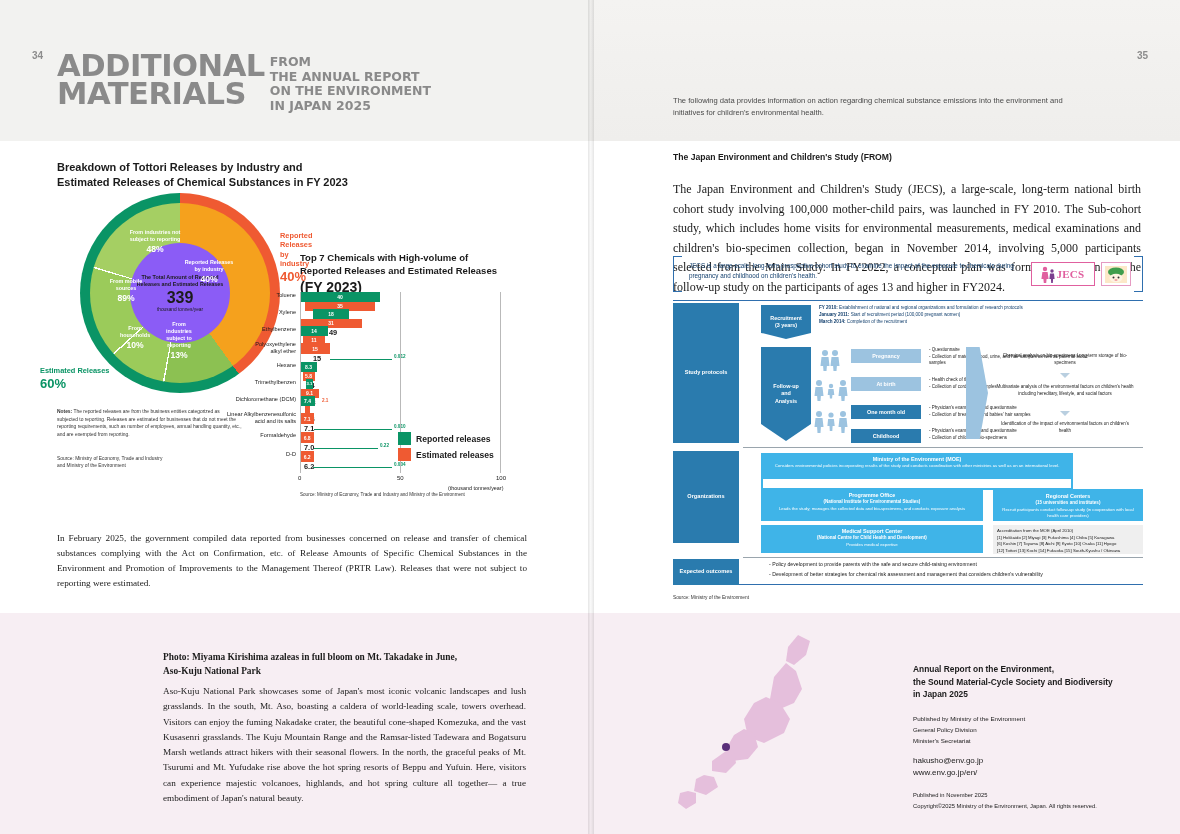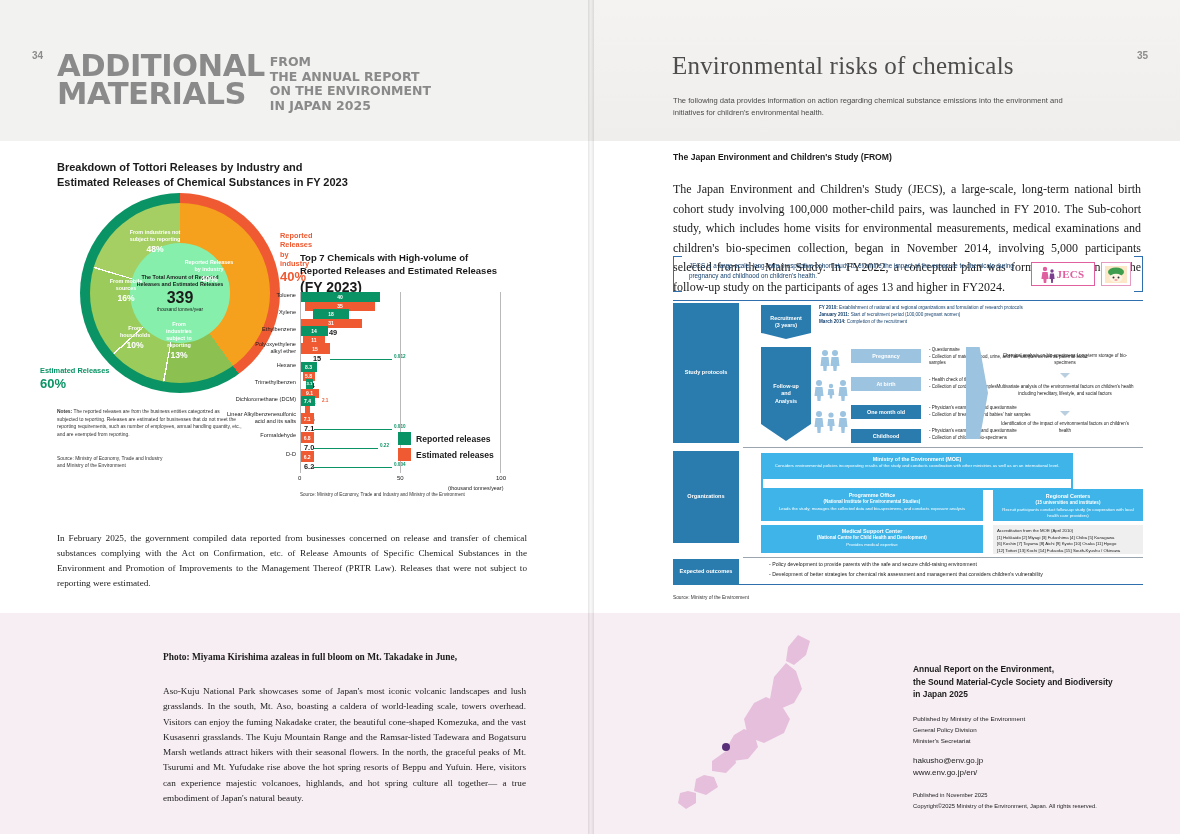--- a/index.html
+++ b/index.html
@@ -34,21 +34,21 @@
   .mast-small { margin-left:9px; margin-top:3px; font-family:"DejaVu Sans", sans-serif;
                 font-weight:bold; font-size:12.5px; line-height:1.16; color:#8a8a8a; letter-spacing:0px; }
 
   
   .chart-title { position:absolute; left:57px; top:160px; width:330px;
                  font-size:11px; font-weight:bold; color:#1b1b1b; line-height:1.35; }
 
   .donut-wrap { position:absolute; left:52px; top:193px; width:250px; height:200px; }
   .donut { position:absolute; left:34px; top:2px; width:190px; height:190px; border-radius:50%; }
   .donut-hole { position:absolute; left:84px; top:52px; width:90px; height:90px; border-radius:50%;
-                background:#86efac; display:flex; flex-direction:column; align-items:center; justify-content:center; }
+                background:#8b5cf6; display:flex; flex-direction:column; align-items:center; justify-content:center; }
   .hole-t { font-size:5.4px; color:#1b1b1b; text-align:center; line-height:1.32; font-weight:600; }
   .hole-n { font-size:16px; color:#1b1b1b; font-weight:bold; line-height:1; margin-top:2px;}
   .hole-u { font-size:4.8px; color:#1b1b1b; margin-top:1px; }
 
   .seg-lab { position:absolute; text-align:center; color:#fff; font-size:5.4px;
              font-weight:bold; line-height:1.3; }
   .seg-lab .pct { font-size:8.6px; display:block; margin-top:1px; }
 
   .callout { position:absolute; font-weight:bold; line-height:1.25; }
   .callout .big { display:block; font-size:13px; margin-top:1px; }
@@ -230,21 +230,21 @@
       <div class="seg-lab" style="left:128px;top:66px;width:58px;">
         Reported Releases<br>by industry<span class="pct">40%</span>
       </div>
       <div class="seg-lab" style="left:106px;top:128px;width:42px;color:#fff;">
         From<br>industries<br>subject to<br>reporting<span class="pct">13%</span>
       </div>
       <div class="seg-lab" style="left:62px;top:132px;width:42px;">
         From<br>households<span class="pct">10%</span>
       </div>
       <div class="seg-lab" style="left:50px;top:85px;width:48px;">
-        From mobile<br>sources<span class="pct">16%</span>
+        From mobile<br>sources<span class="pct">89%</span>
       </div>
       <div class="seg-lab" style="left:72px;top:36px;width:62px;">
         From industries not<br>subject to reporting<span class="pct">48%</span>
       </div>
 
       <div class="callout" style="left:228px;top:38px;color:#EF5A32;font-size:7.4px;text-align:left;">
         Reported Releases<br>by industry<span class="big">40%</span>
       </div>
       <div class="callout" style="left:-12px;top:173px;color:#0A9465;font-size:7.4px;text-align:left;">
         <span>Estimated Releases</span>
@@ -359,31 +359,31 @@
       </div>
     </div>
 
     <div class="src-bar">Source: Ministry of Economy, Trade and Industry and Ministry of the Environment</div>
 
     <div class="para-prtr">In February 2025, the government compiled data reported from businesses concerned on release and transfer of chemical substances complying with the Act on Confirmation, etc. of Release Amounts of Specific Chemical Substances in the Environment and Promotion of Improvements to the Management Thereof (PRTR Law). Releases that were not subject to reporting were estimated.</div>
 
 
     <div class="cap-photo">
       <div>Photo: Miyama Kirishima azaleas in full bloom on Mt. Takadake in June,</div>
+      <div>Aso-Kuju National Park</div>
     </div>
     <div class="cap-body">Aso-Kuju National Park showcases some of Japan's most iconic volcanic landscapes and lush grasslands. In the south, Mt. Aso, boasting a caldera of world-leading scale, towers overhead. Visitors can enjoy the fuming Nakadake crater, the beautiful cone-shaped Komezuka, and the vast Kusasenri grasslands. The Kuju Mountain Range and the Ramsar-listed Tadewara and Bogatsuru Marsh wetlands attract hikers with their seasonal flowers. In the north, the graceful peaks of Mt. Tsurumi and Mt. Yufudake rise above the hot spring resorts of Beppu and Yufuin. Here, visitors can experience majestic volcanoes, highlands, and hot spring culture all together— a true embodiment of Japan's natural beauty.</div>
   </div>
 
   <div class="page page-right">
     <div class="band-top-r"></div>
     <div class="band-bot-r"></div>
 
     <div class="folio" style="right:32px;top:50px;">35</div>
 
-    <div class="r-title" style="left:82px;">Environmental risks of chemicals</div>
     <div class="r-sub" style="left:83px;">The following data provides information on action regarding chemical substance emissions into the environment and initiatives for children's environmental health.</div>
 
     <div class="sec-h" style="left:83px;">The Japan Environment and Children's Study (FROM)</div>
     <div class="sec-p" style="left:83px;">The Japan Environment and Children's Study (JECS), a large-scale, long-term national birth cohort study involving 100,000 mother-child pairs, was launched in FY 2010. The Sub-cohort study, which includes home visits for environmental measurements, medical examinations and children's bio-specimen collection, began in November 2014, involving 5,000 participants selected from the Main Study. In FY2022, a conceptual plan was formulated to conduct the follow-up study on the participants of ages 13 and higher in FY2024.</div>
 
     <div class="jbox" style="left:83px;">
       <div class="jbracket l"></div>
       <div class="jbracket r"></div>
       <div class="jtext">JECS is a large-scale, long-term prospective cohort study to examine the impact of the exposure to chemicals during pregnancy and childhood on children's health.</div>
       <div class="jlogo jlogo-1">

